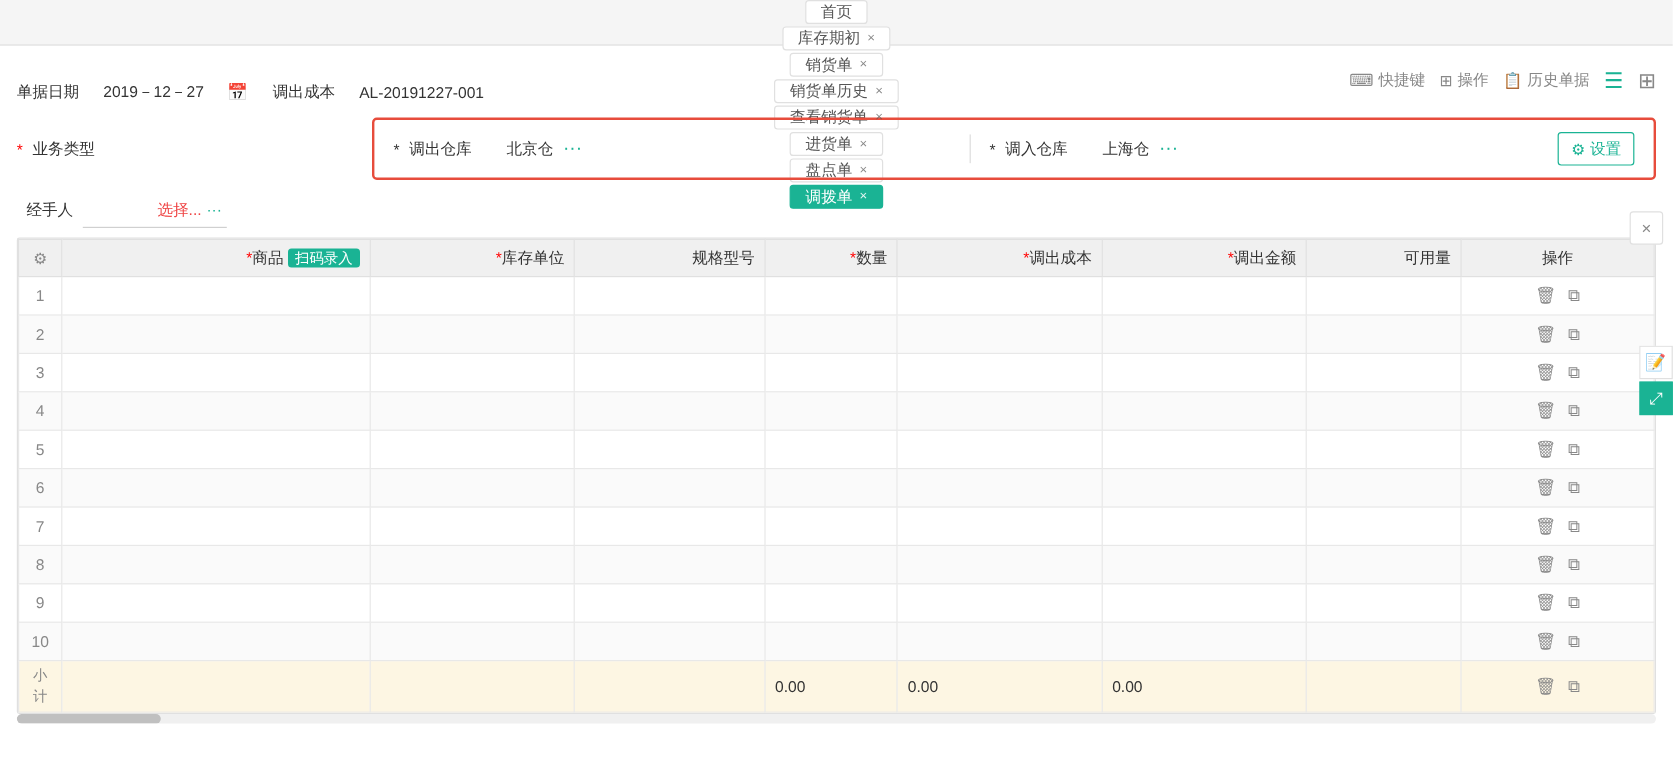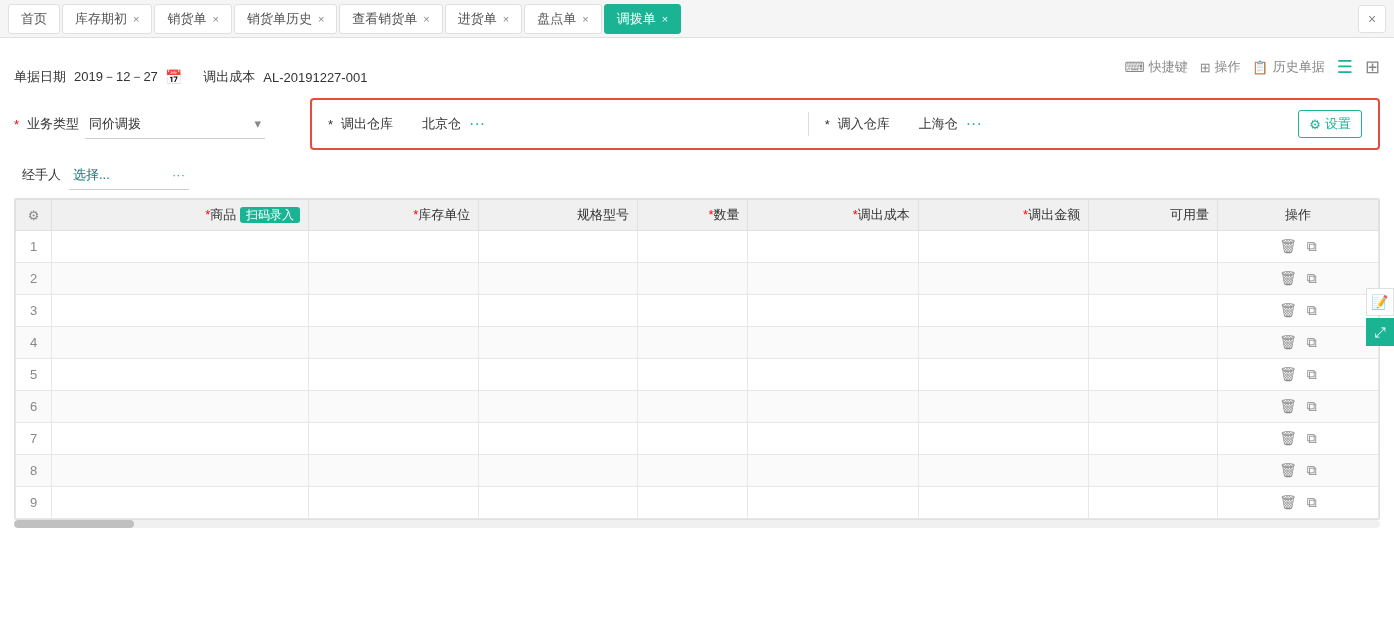--- a/index.html
+++ b/index.html
@@ -1,21 +1,21 @@
 <!DOCTYPE html>
 <html><head>
   <meta charset="utf-8">
   <style>
     * { box-sizing: border-box; margin: 0; padding: 0; }
     body { font-family: 'Microsoft YaHei', Arial, sans-serif; font-size: 13px; background: #fff; color: #333; overflow: hidden; }
 
     
     .tab-bar {
       display: flex; align-items: center; background: #f5f5f5; border-bottom: 1px solid #e0e0e0;
-      height: 38px; padding: 0 8px; gap: 2px;
+      height: 38px; padding: 0 8px; gap: 2px; flex-direction: column;
     }
     .tab {
       display: flex; align-items: center; padding: 0 12px; height: 30px;
       background: #fff; border: 1px solid #e0e0e0; border-radius: 3px;
       cursor: pointer; font-size: 13px; color: #555; gap: 6px; white-space: nowrap;
     }
     .tab.active { background: #1ab394; color: #fff; border-color: #1ab394; }
     .tab .close-icon { font-size: 11px; color: inherit; opacity: 0.7; cursor: pointer; }
     .tab.active .close-icon { color: #fff; opacity: 0.9; }
     .tab-close-btn {
@@ -23,21 +23,21 @@
       border: 1px solid #e0e0e0; border-radius: 3px; background: #fff; cursor: pointer; font-size: 14px; color: #888;
     }
 
     
     .main { padding: 10px 14px; }
 
     
     .header-row {
       display: flex; align-items: center; gap: 20px; margin-bottom: 12px;
     }
-    .header-field { display: flex; align-items: center; gap: 8px; font-size: 13px; margin-top: 20px; }
+    .header-field { display: flex; align-items: center; gap: 20px; font-size: 13px; margin-top: 20px; }
     .header-field label { color: #333; }
     .header-field .value { color: #333; font-weight: 500; }
     .date-icon { color: #1ab394; cursor: pointer; font-size: 14px; }
     .header-actions { margin-left: auto; display: flex; align-items: center; gap: 12px; color: #888; font-size: 13px; }
     .header-actions .action-item { display: flex; align-items: center; gap: 4px; cursor: pointer; color: #888; }
     .btn-layout { cursor: pointer; color: #888; font-size: 16px; }
     .btn-layout.active { color: #1ab394; }
     .form-row { display: flex; align-items: center; gap: 16px; }
     .form-field { display: flex; align-items: center; gap: 6px; }
     .form-field .required { color: #f00; margin-right: 2px; }
@@ -181,24 +181,20 @@
       <span class="btn-layout active" style="font-size:18px;">☰</span>
       <span class="btn-layout" style="font-size:18px;">⊞</span>
     </div>
   </div>
 
   <div class="form-row" style="margin-bottom: 10px; align-items: center;">
 
     <div class="form-field" style="min-width: 280px;">
       <span class="required">*</span>
       <label>业务类型</label>
-      <div class="form-value-box" style="min-width: 180px;">
-        <span class="val">同价调拨</span>
-        <span class="dropdown-arrow">▾</span>
-      </div>
     </div>
 
     <div class="warehouse-box">
       <div class="warehouse-left">
         <span class="required">*</span>
         <span class="warehouse-label">调出仓库</span>
         <span class="warehouse-value">北京仓</span>
         <span class="warehouse-dots">···</span>
       </div>
       <div class="warehouse-divider"></div>
@@ -208,24 +204,24 @@
         <span class="warehouse-value">上海仓</span>
         <span class="warehouse-dots">···</span>
       </div>
       <div class="settings-btn">
         <span>⚙</span>
         <span>设置</span>
       </div>
     </div>
   </div>
 
-  <div class="operator-row" style="margin-bottom: 8px;">
+  <div class="operator-row" style="margin-bottom: 8px; text-align: right;">
     <span style="margin-left: 8px;">经手人</span>
     <div class="form-value-box" style="min-width: 120px;">
-      <span class="val operator-placeholder" style="color: #0f766e;">选择...</span>
+      <span class="val operator-placeholder" style="color: #ef4444;">选择...</span>
       <span class="warehouse-dots" style="font-size:13px; color:#1ab394;">···</span>
     </div>
   </div>
 
   <div class="table-wrapper">
     <table>
       <thead>
         <tr>
           <th class="settings-col">
             <span class="settings-col-icon">⚙</span>
@@ -364,20 +360,48 @@
       <td></td>
       <td></td>
       <td></td>
       <td></td>
       <td></td>
       <td class="ops">
         <span class="op-icon">🗑</span>
         <span class="op-icon">⧉</span>
       </td>
     </tr>
+          <tr>
+      <td class="row-num">10</td>
+      <td></td>
+      <td></td>
+      <td></td>
+      <td></td>
+      <td></td>
+      <td></td>
+      <td></td>
+      <td class="ops">
+        <span class="op-icon">🗑</span>
+        <span class="op-icon">⧉</span>
+      </td>
+    </tr>
+          <tr class="subtotal">
+      <td class="row-num" style="color:#888; font-size:12px;">小计</td>
+      <td></td>
+      <td></td>
+      <td></td>
+      <td style="color:#333;">0.00</td>
+      <td style="color:#333;">0.00</td>
+      <td style="color:#333;">0.00</td>
+      <td></td>
+      <td class="ops">
+        <span class="op-icon">🗑</span>
+        <span class="op-icon">⧉</span>
+      </td>
+    </tr>
         </tbody>
     </table>
   </div>
 
   <div class="scroll-area" style="margin-top: 0;">
     <div class="scroll-thumb"></div>
   </div>
 
 </div>
 

